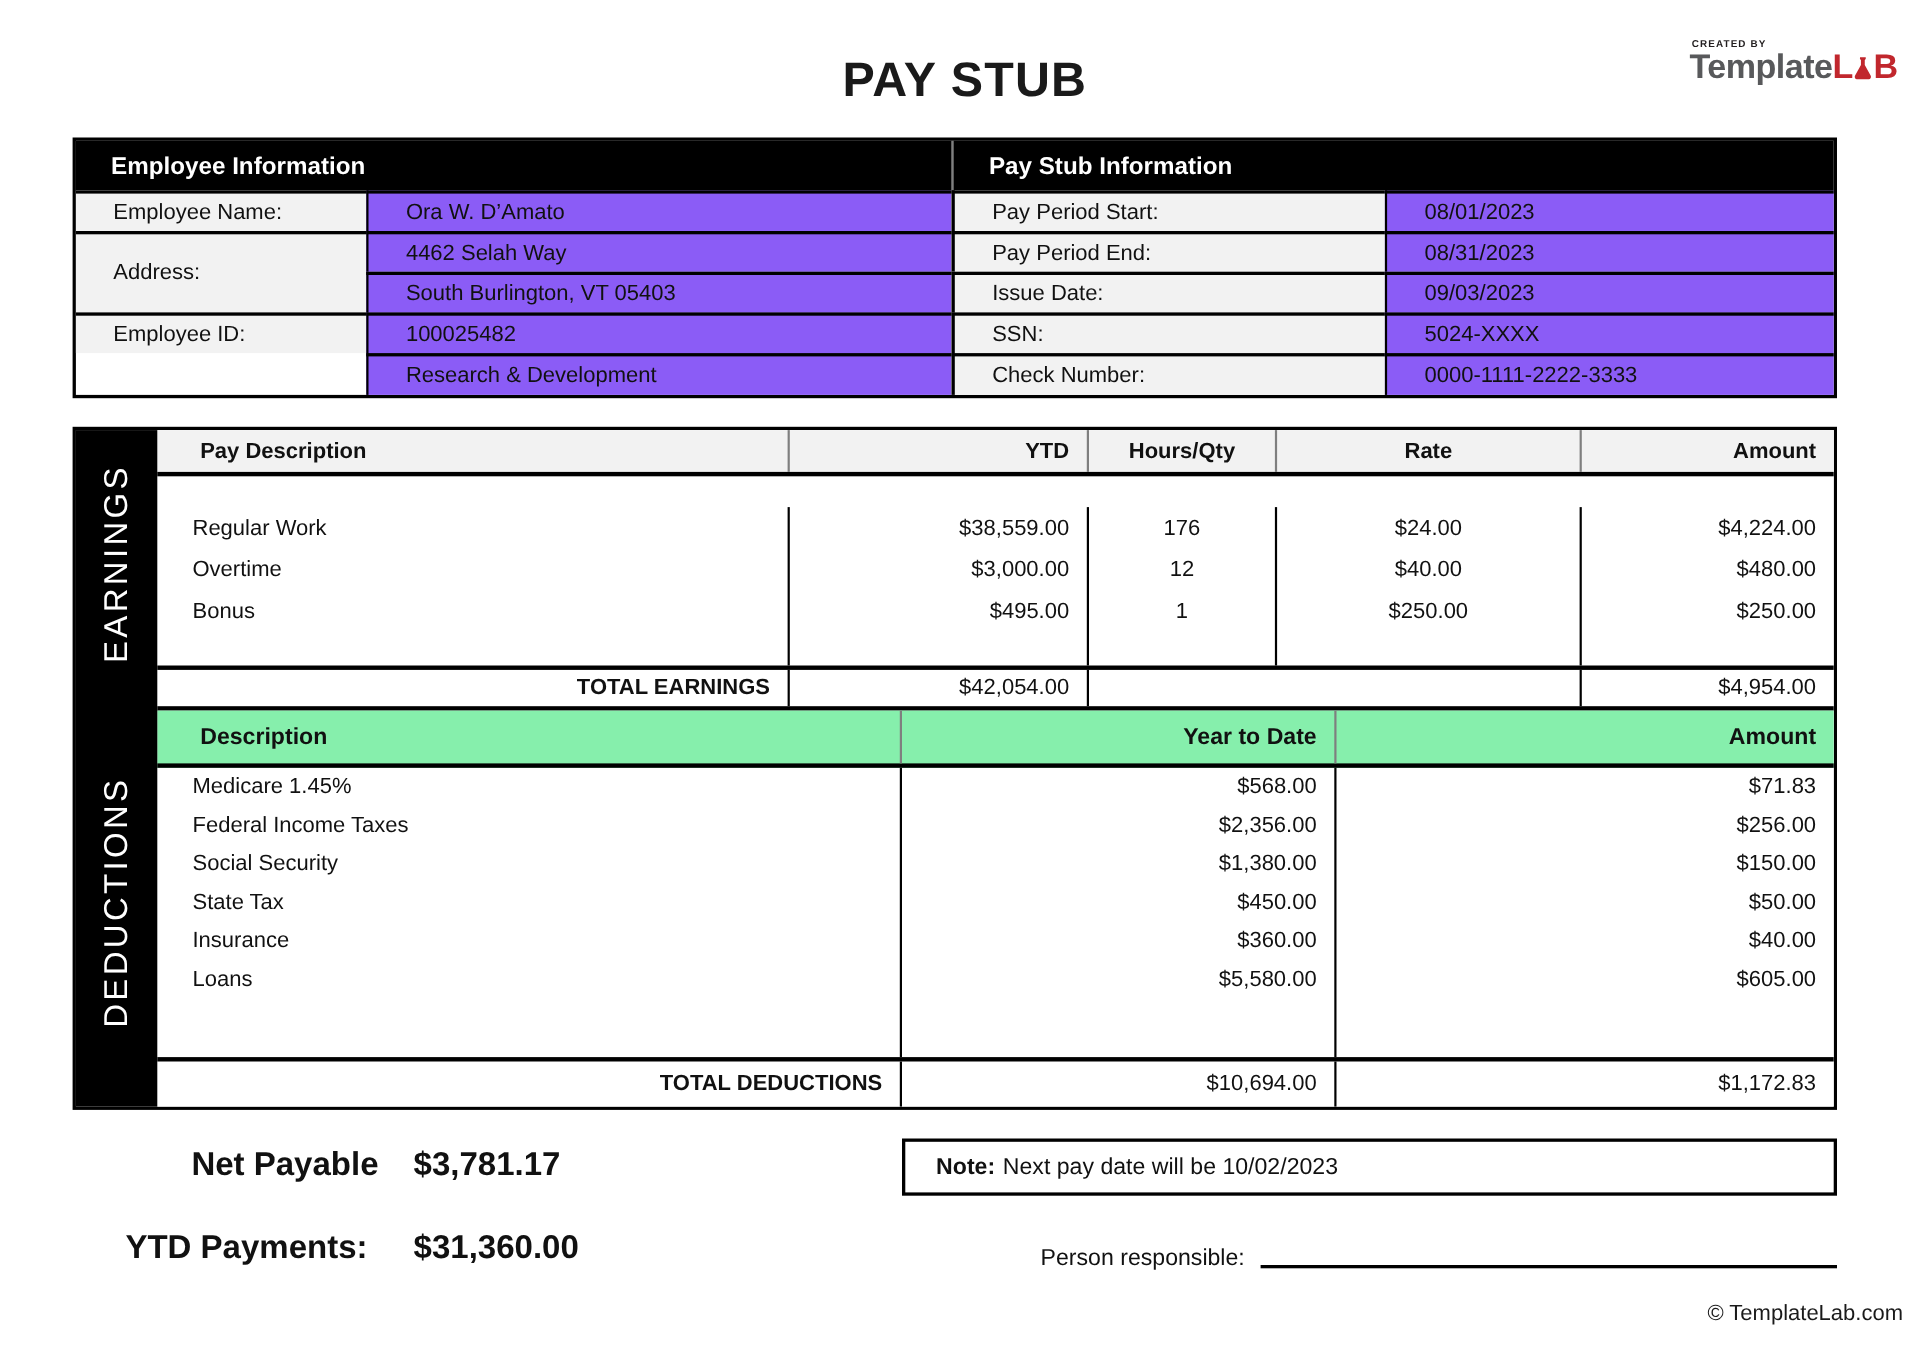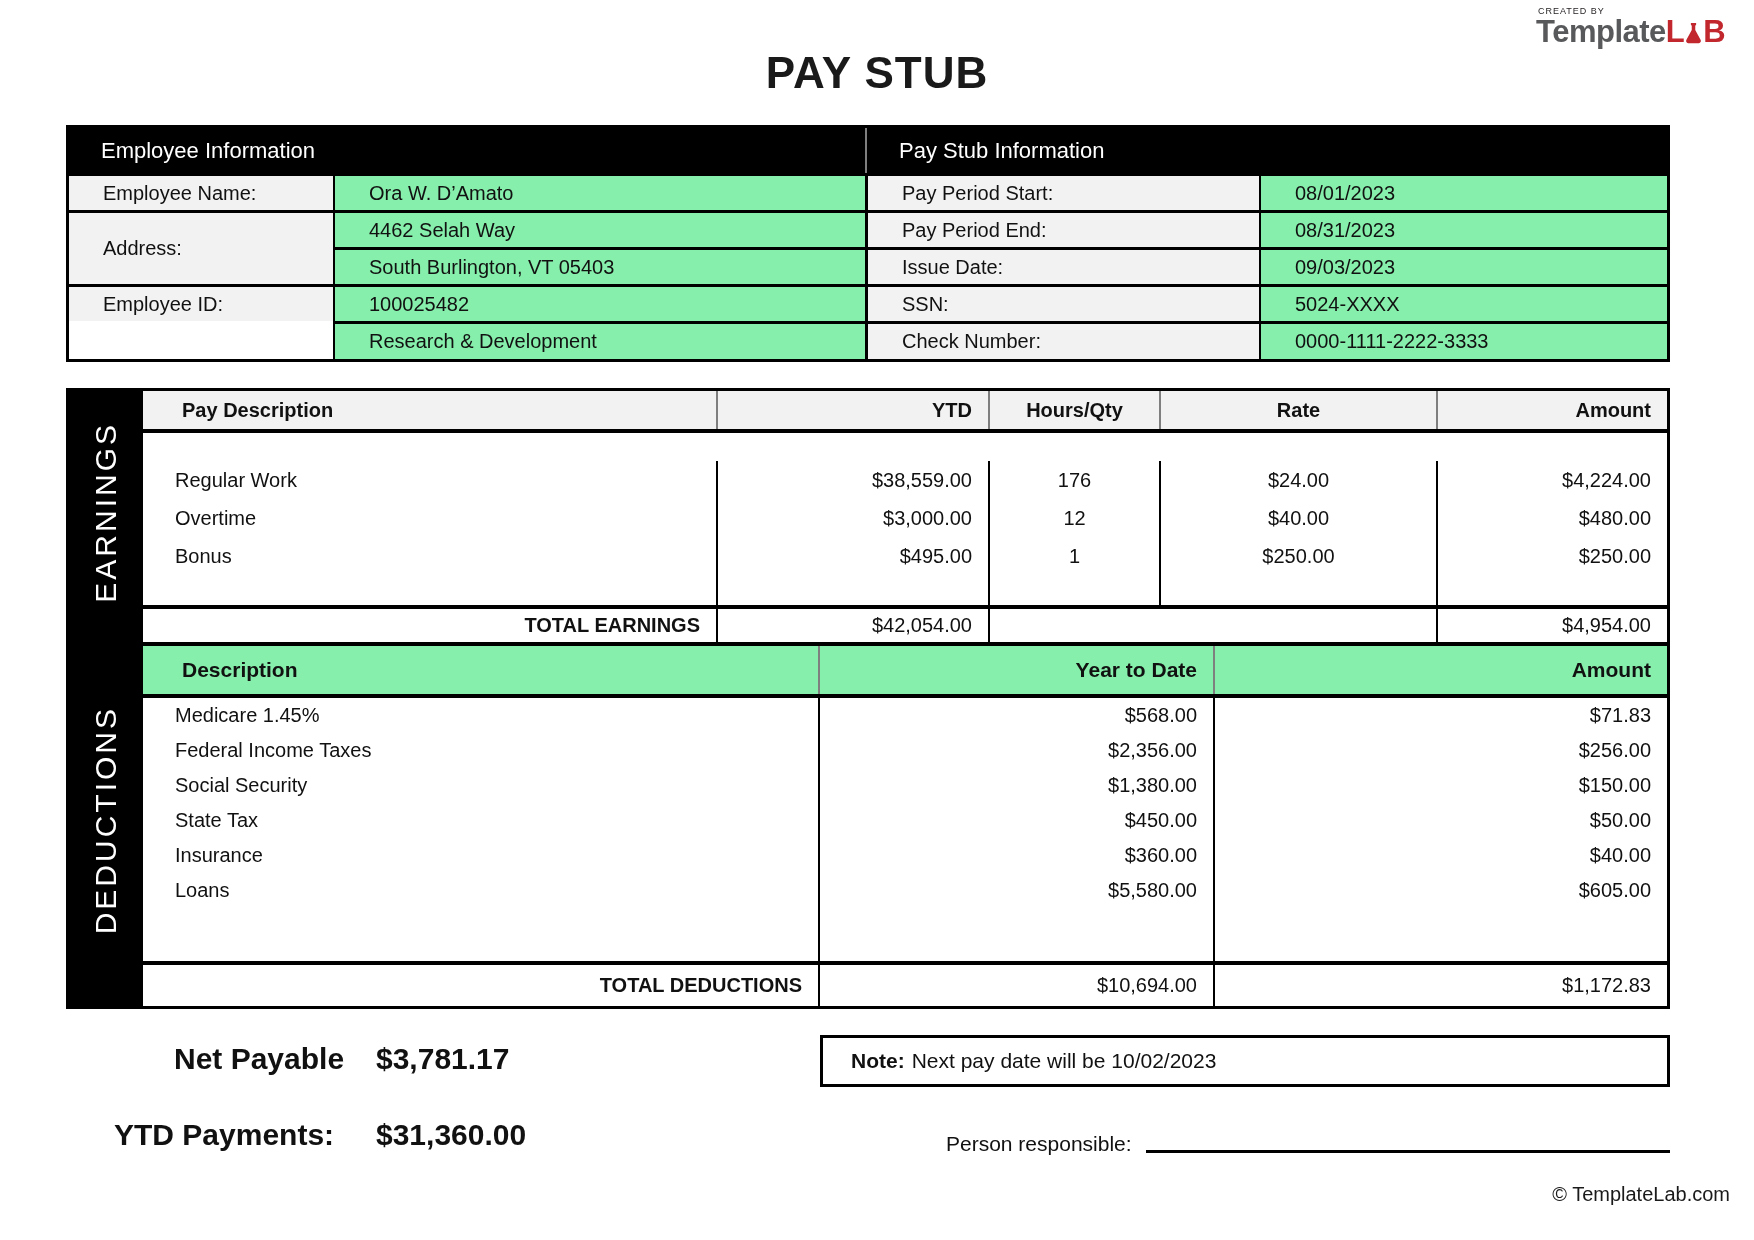--- a/index.html
+++ b/index.html
@@ -1,37 +1,37 @@
 <!DOCTYPE html>
 <html><head>
 <meta charset="utf-8">
 <style>
   * { margin:0; padding:0; box-sizing:border-box; }
   html,body { width:1754px; height:1240px; background:#fff; font-family:"Liberation Sans",sans-serif; color:#111; }
   .page { position:relative; width:1754px; height:1240px; background:#fff; overflow:hidden; }
 
   
   .logo { position:absolute; top:6px; left:1536px; }
-  .created-by { font-size:9px; font-weight:400; letter-spacing:1px; color:#231f20; margin-left:2px; }
+  .created-by { font-size:9px; font-weight:700; letter-spacing:1px; color:#231f20; margin-left:2px;margin-top:29px; }
   .wordmark { font-size:31px; font-weight:700; letter-spacing:-0.5px; line-height:32px; color:#58595b; display:flex; align-items:flex-end; }
   .wordmark .lab { color:#c1272d; display:inline-flex; align-items:flex-end; }
   .flask { width:21px; height:25px; margin:0 -1px 2px -1px; }
 
   
   .title { position:absolute; top:48px; left:0; width:100%; text-align:center; font-size:44px; font-weight:700; letter-spacing:1px; color:#1a1a1a; }
 
   
   .info-table { position:absolute; left:66px; top:125px; width:1604px; border:3px solid #000;
     display:grid; grid-template-columns:264px 532px 394px 408px; grid-template-rows:45px 37px 37px 37px 37px 38px; }
-  .cell { display:flex; align-items:center; font-size:20px; padding-left:34px; background:#86efac; }
+  .cell { display:flex; align-items:center; font-size:20px; padding-left:34px; background:#8b5cf6; }
   .cell.lbl { background:#f2f2f2; }
   .cell.bt { border-top:3px solid #000; }
   .cell.vl2 { border-left:2px solid #000; }
   .cell.vl3 { border-left:3px solid #000; }
-  .hdr-black { grid-row:1; background:#000; color:#fff; font-size:22px; font-weight:400; display:flex; align-items:center; padding-left:32px; }
+  .hdr-black { grid-row:1; background:#000; color:#fff; font-size:22px; font-weight:700; display:flex; align-items:center; padding-left:32px; }
   .hdr-black.right { border-left:2px solid #7f7f7f; }
   .addr-span { grid-row:3 / span 2; grid-column:1; }
 
   
   .main-table { position:absolute; left:66px; top:388px; width:1604px; height:621px; border:3px solid #000; display:flex; }
   .side { position:relative; width:74px; background:#000; flex:none; }
   .side-slot { position:absolute; left:0; width:74px; display:flex; align-items:center; justify-content:center; }
   .side-slot.earn { top:0; height:243px; }
   .side-slot.ded { top:243px; height:372px; }
   .side-label { writing-mode:vertical-rl; transform:rotate(180deg); color:#fff; font-size:30px; font-weight:500; letter-spacing:3px; }

